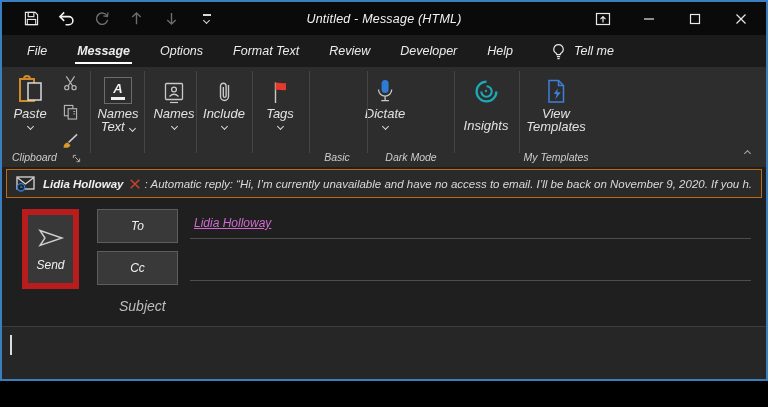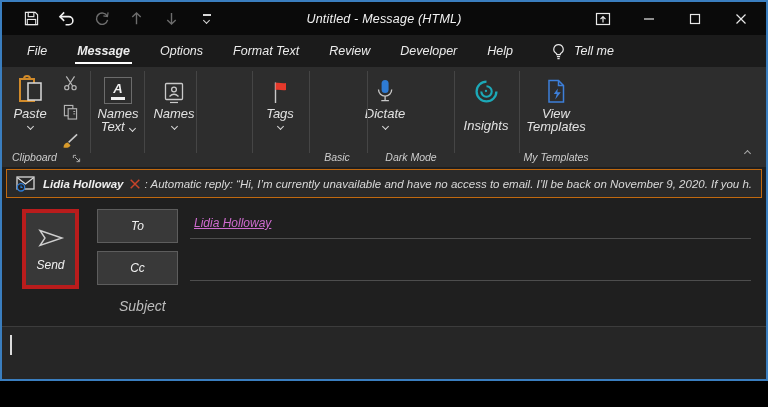--- a/index.html
+++ b/index.html
@@ -52,21 +52,21 @@
   .collapse { position:absolute; right:16px; bottom:7px; }
   .chev.up { transform:rotate(225deg); }
 
   
   .mailtip { position:absolute; top:167px; left:4px; right:4px; height:29px; background:#2a2a2a; border:1px solid #c1690f; display:flex; align-items:center; padding:0 9px; overflow:hidden; }
   .mailtip .sender { font-size:11.5px; font-weight:bold; color:#f0f0f0; margin:0 5px 0 7px; white-space:nowrap; }
   .mailtip .msg { font-size:11.5px; color:#d9d9d9; white-space:nowrap; overflow:hidden; margin-left:4px; }
 
   
   .compose { position:absolute; top:197px; left:0; right:0; height:127px; background:#1f1f1f; }
-  .send-btn { position:absolute; left:20px; top:10px; width:57px; height:80px; background:#383838; border:4px solid #b91c1c; display:flex; flex-direction:column; align-items:center; justify-content:center; gap:8px; }
+  .send-btn { position:absolute; left:20px; top:10px; width:57px; height:80px; background:#383838; border:6px solid #b91c1c; display:flex; flex-direction:column; align-items:center; justify-content:center; gap:8px; }
   .send-btn .lbl { font-size:12px; color:#f0f0f0; }
   .field-btn { position:absolute; left:95px; width:81px; height:34px; background:#393939; border:1px solid #5d5d5d; display:flex; align-items:center; justify-content:center; font-size:12px; color:#f0f0f0; }
   .to-btn { top:10px; } .cc-btn { top:52px; }
   .field-line { position:absolute; left:188px; right:15px; border-bottom:1px solid #4d4d4d; height:28px; }
   .to-line { top:12px; } .cc-line { top:54px; }
   .recipient { position:absolute; left:4px; top:5px; font-size:12px; color:#cf6bcf; text-decoration:underline; white-space:nowrap; }
   .subject-label { position:absolute; left:117px; top:99px; font-size:14px; color:#bdbdbd; }
 
   
   .header-sep { position:absolute; top:324px; left:0; right:0; height:1px; background:#3c3c3c; }
@@ -255,20 +255,29 @@
             <circle cx="12" cy="7.5" r="2.4"></circle>
             <path d="M7.5 14.5 q4.5 -4.5 9 0"></path>
             <path d="M8 20.5 h8" stroke-width="1.2"></path>
         </svg>
       </span>
       <span class="rlabel">Names</span>
       <span class="chev"></span>
     </div>
     <div class="rdiv" style="left:194px;"></div>
 
+    <div class="rbtn" style="left:198px; width:48px;">
+      <span class="icon">
+        <svg width="13" height="24" viewBox="0 0 13 24" fill="none" stroke="#c9c9c9" stroke-width="1.4">
+          <path d="M10.5 5 V16.5 a4 4 0 0 1 -8 0 V6 a2.8 2.8 0 0 1 5.6 0 v10 a1.4 1.4 0 0 1 -2.8 0 V7"></path>
+        </svg>
+      </span>
+      <span class="rlabel">Include</span>
+      <span class="chev"></span>
+    </div>
     <div class="rdiv" style="left:250px;"></div>
 
     <div class="rbtn" style="left:255px; width:46px;">
       <span class="icon">
         <svg width="18" height="23" viewBox="0 0 18 23" fill="none">
           <path d="M4.5 1.5 V22" stroke="#c9c9c9" stroke-width="1.4"></path>
           <path d="M4.5 2 c3.5 -1.2 7 1.2 10.5 0 v7 c-3.5 1.2 -7 -1.2 -10.5 0 z" fill="#e5392b"></path>
         </svg>
       </span>
       <span class="rlabel">Tags</span>

